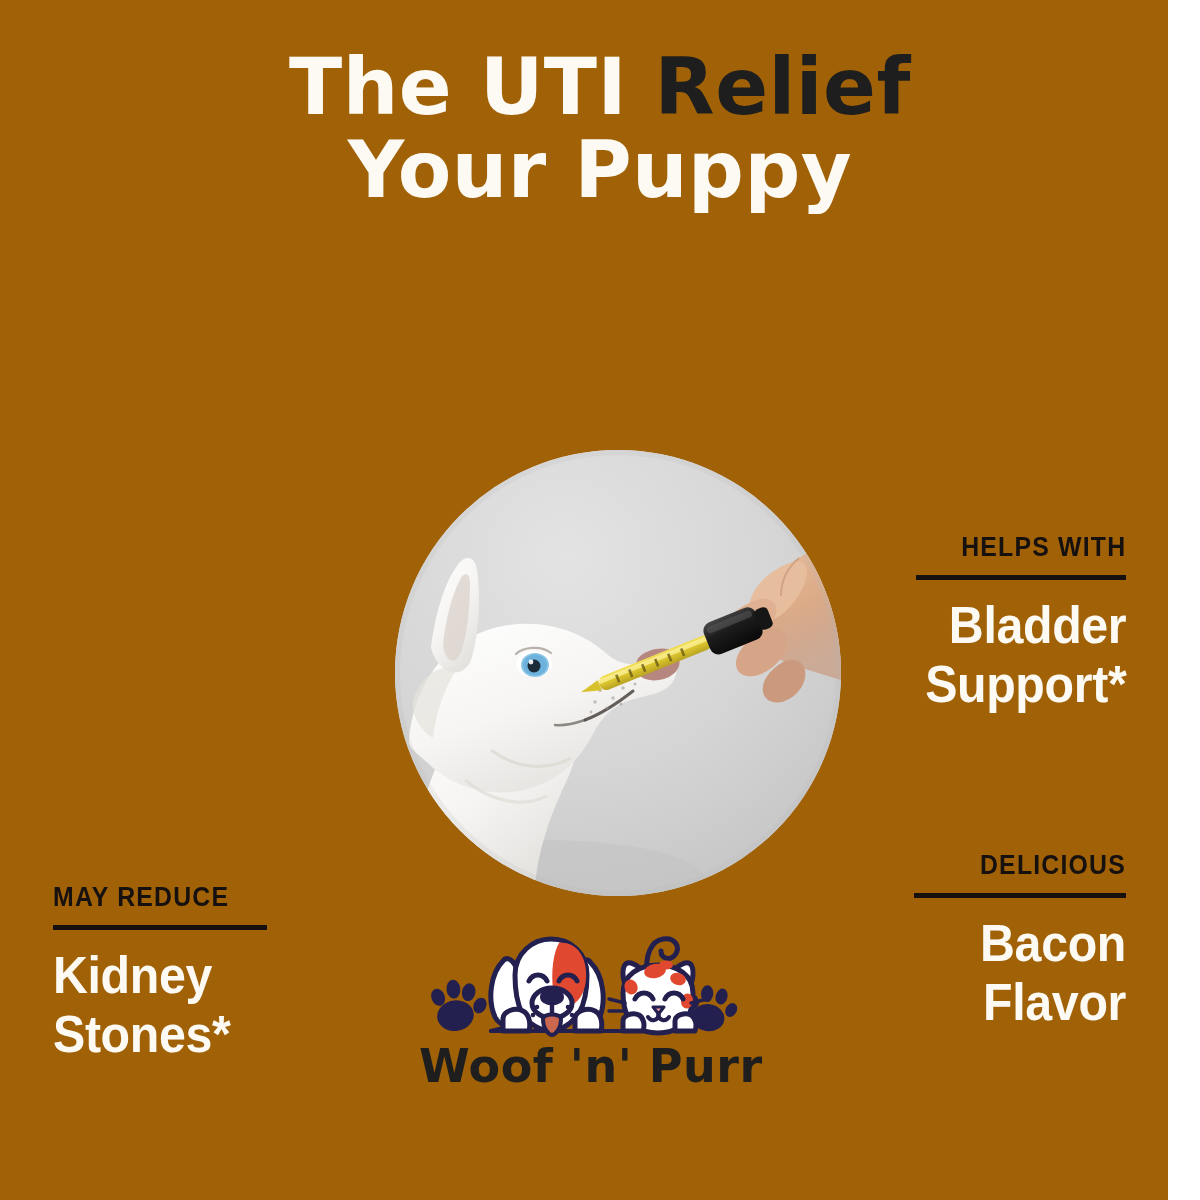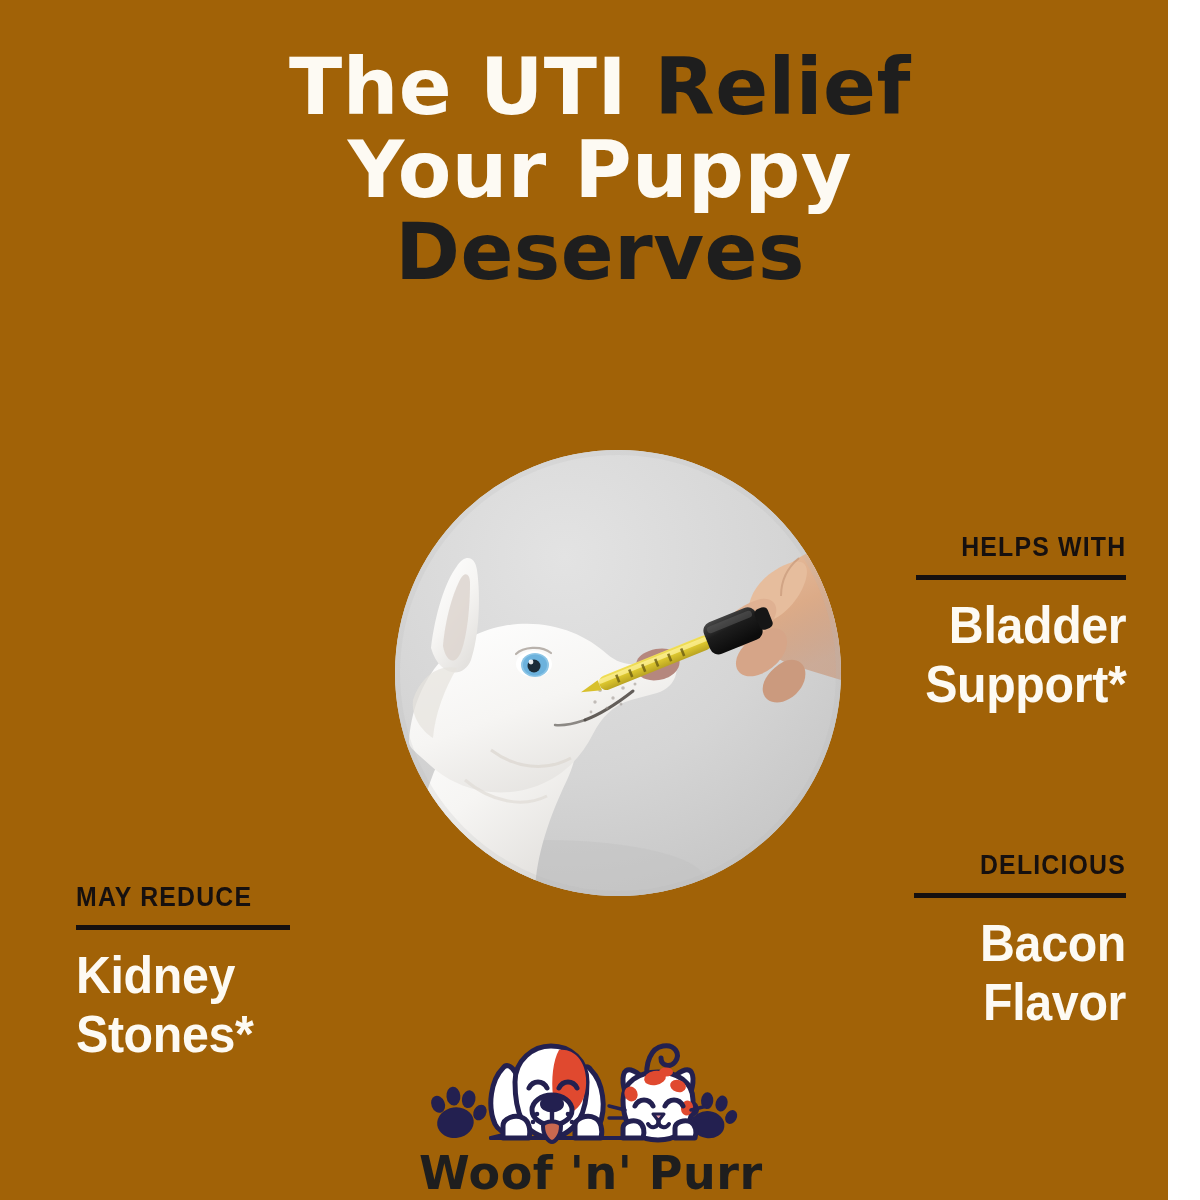--- a/index.html
+++ b/index.html
@@ -65,21 +65,21 @@
   .feat-left  { text-align: left; }
   .feat-left  .feature-label { transform-origin: left center; }
   .feat-left  .feature-title { transform-origin: left center; }
   .feat-right { text-align: right; }
   .feat-right .feature-label { transform-origin: right center; }
   .feat-right .feature-title { transform-origin: right center; }
   .feat-right .rule { margin-left: auto; }
 
   #feat-relieves   { left: 66px;  top: 532px; }
   #feat-helps      { right: 42px; top: 532px; }
-  #feat-reduce     { left: 76px;  top: 882px; }
+  #feat-reduce     { left: 53px;  top: 882px; }
   #feat-delicious  { right: 42px; top: 850px; }
   #feat-reduce .rule { width: 214px; }
   #feat-helps .rule { width: 210px; }
   #feat-delicious .rule { width: 212px; }
 
   
   #photo-circle {
     position: absolute;
     left: 395px;
     top: 450px;
@@ -88,21 +88,21 @@
     border-radius: 50%;
     overflow: hidden;
     background: radial-gradient(circle at 38% 26%, #dedede 0%, #d4d4d4 55%, #c9c9c9 100%);
   }
   #photo-circle svg { display: block; width: 100%; height: 100%; }
 
   
   #logo {
     position: absolute;
     left: 50%;
-    top: 1034px;
+    top: 927px;
     transform: translateX(-50%);
     width: 330px;
     text-align: right;
   }
   #logo-art { display: block; width: 330px; height: 118px; }
   #logo-word {
     margin-top: -6px;
     font-family: "DejaVu Sans", sans-serif;
     font-weight: 700;
     font-size: 46px;
@@ -112,21 +112,20 @@
   }
 </style>
 </head>
 <body>
 
 <div id="poster">
 
   <div class="headline">
     <span class="hl-line"><span class="hl-white">The UTI </span><span class="hl-dark">Relief</span></span>
     <span class="hl-line hl-white">Your Puppy</span>
-    <span class="hl-line hl-dark">Deserves</span>
   </div>
 
 
   <div class="feature feat-right" id="feat-helps">
     <div class="feature-label">HELPS WITH</div>
     <div class="rule"></div>
     <div class="feature-title">
       <span>Bladder</span>
       <span>Support*</span>
     </div>

